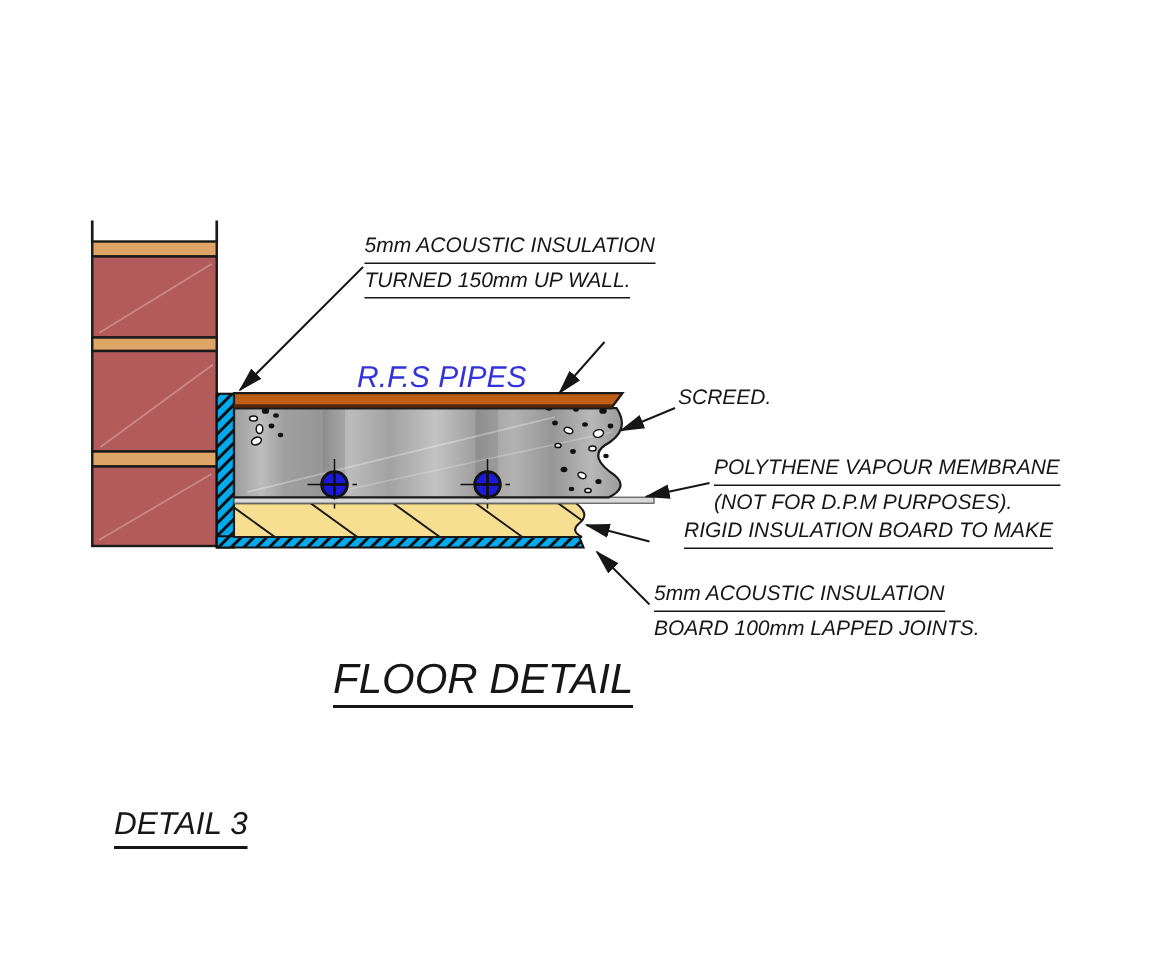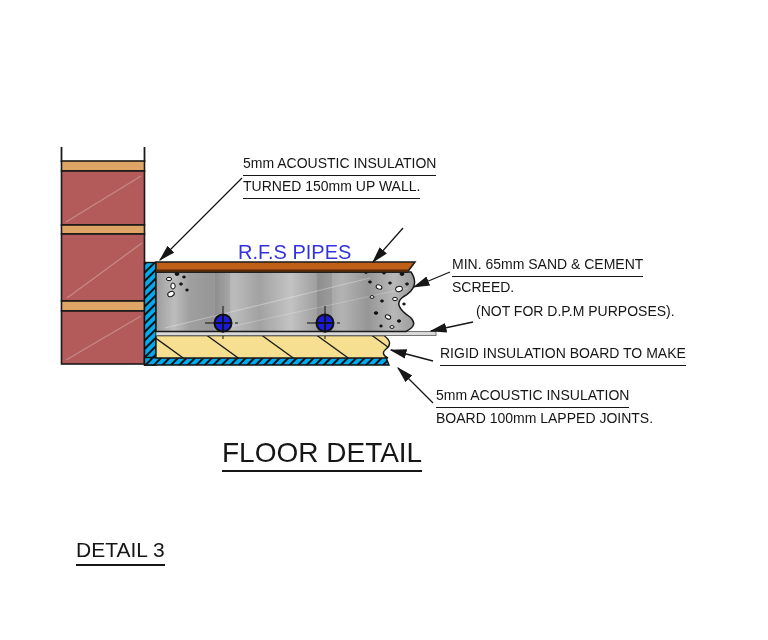--- a/index.html
+++ b/index.html
@@ -1,17 +1,17 @@
 <!DOCTYPE html>
 <html><head>
 <meta charset="utf-8">
 <style>
   html,body{margin:0;padding:0;background:#ffffff;}
   .canvas{position:relative;width:768px;height:640px;background:#ffffff;overflow:hidden;
-          font-family:"Liberation Sans", sans-serif;color:#111;}
+          font-family:"Liberation Sans", sans-serif;color:#111;font-style:italic;}
   .layer{position:absolute;left:0;top:0;}
   .ann{position:absolute;font-size:14px;line-height:21px;white-space:nowrap;color:#161616;}
   .ann .ln{display:block;}
   .u{display:inline-block;border-bottom:1.6px solid #161616;padding-bottom:1px;}
   .rfs{position:absolute;font-size:20px;font-weight:400;color:#3333dd;white-space:nowrap;}
   .title{position:absolute;font-size:28px;line-height:32px;color:#161616;white-space:nowrap;}
   .title .u{border-bottom:2px solid #161616;padding-bottom:1px;}
   .detail{position:absolute;font-size:21px;color:#161616;white-space:nowrap;}
   .detail .u{border-bottom:2px solid #161616;padding-bottom:2px;margin-left:12px;}
 </style>
@@ -154,29 +154,29 @@
 
   <div class="ann" style="left:243px;top:153px;">
     <span class="ln"><span class="u">5mm ACOUSTIC INSULATION</span></span>
     <span class="ln"><span class="u">TURNED 150mm UP WALL.</span></span>
   </div>
 
   <div class="rfs" style="left:238px;top:241px;">R.F.S PIPES</div>
 
 
   <div class="ann" style="left:452px;top:254px;">
-    <span class="ln"><span class="u">MIN. 65mm SAND &amp; CEMENT</span></span>
     <span class="ln">SCREED.</span>
   </div>
 
   <div class="ann" style="left:476px;top:301px;">
+    <span class="ln"><span class="u">POLYTHENE VAPOUR MEMBRANE</span></span>
     <span class="ln">(NOT FOR D.P.M PURPOSES).</span>
   </div>
 
-  <div class="ann" style="left:440px;top:343px;">
+  <div class="ann" style="left:456px;top:343px;">
     <span class="ln"><span class="u">RIGID INSULATION BOARD TO MAKE</span></span>
   </div>
 
   <div class="ann" style="left:436px;top:385px;">
     <span class="ln"><span class="u">5mm ACOUSTIC INSULATION</span></span>
     <span class="ln">BOARD 100mm LAPPED JOINTS.</span>
   </div>
 
   <div class="title" style="left:222px;top:437px;">
     <span class="ln" style="display:block;"><span class="u">FLOOR DETAIL</span></span>

